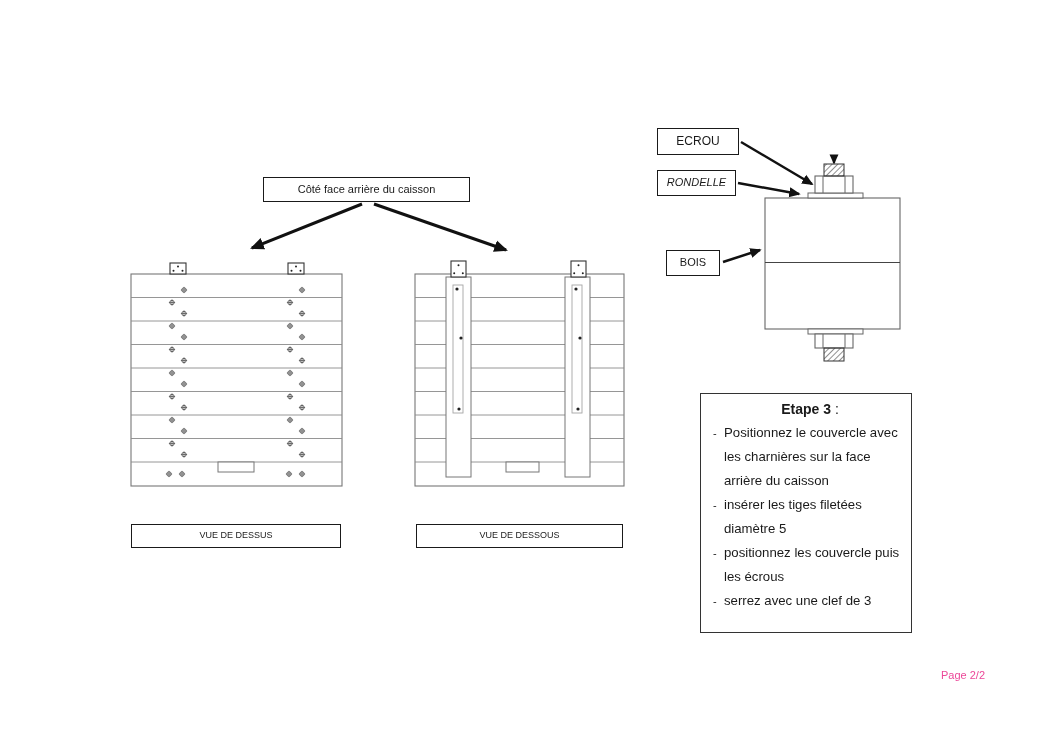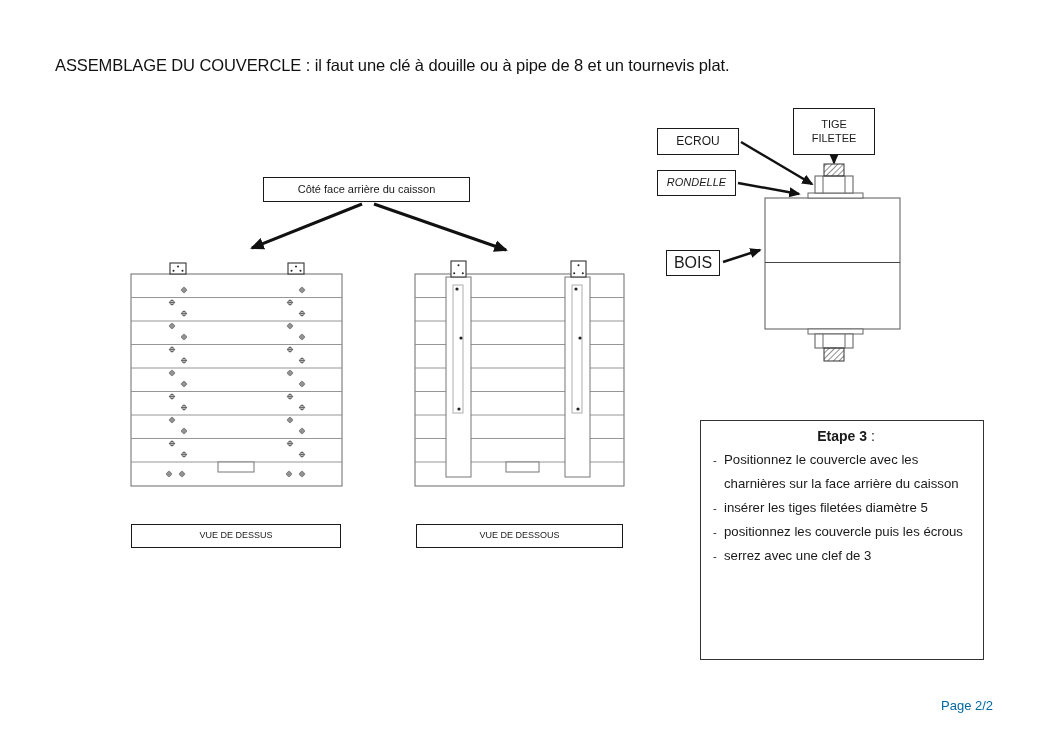--- a/index.html
+++ b/index.html
@@ -15,41 +15,40 @@
   svg.layer{position:absolute;left:0;top:0;}
   .callout{
     position:absolute;border:1.6px solid #1a1a1a;background:#fff;
     display:flex;flex-direction:column;align-items:center;justify-content:center;
     text-align:center;color:#1a1a1a;box-sizing:border-box;line-height:1.25;
   }
   .c-cote{left:263px;top:177px;width:207px;height:25px;font-size:11px;}
   .c-ecrou{left:657px;top:128px;width:82px;height:27px;font-size:12px;}
   .c-tige{left:793px;top:108px;width:82px;height:47px;font-size:11px;}
   .c-rondelle{left:657px;top:170px;width:79px;height:26px;font-size:11px;font-style:italic;}
-  .c-bois{left:666px;top:250px;width:54px;height:26px;font-size:16px;}
+  .c-bois{left:666px;top:250px;width:54px;height:26px;font-size:11px;}
   .c-vue-dessus{left:131px;top:524px;width:210px;height:24px;font-size:9px;border-width:1.4px;}
   .c-vue-dessous{left:416px;top:524px;width:207px;height:24px;font-size:9px;border-width:1.4px;}
   .etape{
-    position:absolute;left:700px;top:393px;width:284px;height:240px;
+    position:absolute;left:700px;top:393px;width:212px;height:240px;
     border:1.4px solid #333;background:#fff;box-sizing:border-box;
-    padding:7px 4px 0 12px;font-size:13.2px;margin-top:27px;
+    padding:7px 4px 0 12px;font-size:13.2px;
   }
   .etape-heading{text-align:center;font-size:14px;margin-bottom:4px;}
   .etape-heading .bold{font-weight:bold;}
   .etape-item{display:flex;line-height:24px;}
   .etape-item .dash{flex:none;width:11px;font-size:11px;color:#222;}
   .etape-item .txt{flex:1;}
-  .page-number{position:absolute;left:941px;top:698px;font-size:13px;color:#0369a1;}
+  .page-number{position:absolute;left:941px;top:669px;font-size:11px;color:#ec4899;}
 </style>
 </head>
 <body>
 
 <div class="page">
 
-  <div class="title">ASSEMBLAGE DU COUVERCLE : il faut une clé à douille ou à pipe de 8 et un tournevis plat.</div>
 
   <svg class="layer" width="1044" height="744" viewBox="0 0 1044 744">
     <defs>
       <marker id="ah" viewBox="0 0 10 10" refX="8.5" refY="5" markerWidth="4.6" markerHeight="4.6" orient="auto-start-reverse">
         <polygon points="0,0.6 10,5 0,9.4" fill="#111"></polygon>
       </marker>
       <pattern id="hatch" width="4" height="4" patternUnits="userSpaceOnUse" patternTransform="rotate(45)">
         <line x1="0" y1="0" x2="0" y2="4" stroke="#444" stroke-width="1.2"></line>
       </pattern>
       <g id="screw">
@@ -181,24 +180,20 @@
       <line x1="834" y1="156" x2="834" y2="163" stroke-width="2.2" marker-end="url(#ah)"></line>
     </g>
   </svg>
 
   <div class="callout c-cote">
     <span>Côté face arrière du caisson</span>
   </div>
   <div class="callout c-ecrou">
     <span>ECROU</span>
   </div>
-  <div class="callout c-tige">
-    <span>TIGE</span>
-    <span>FILETEE</span>
-  </div>
   <div class="callout c-rondelle">
     <span>RONDELLE</span>
   </div>
   <div class="callout c-bois">
     <span>BOIS</span>
   </div>
 
   <div class="callout c-vue-dessous">
     <span>VUE DE DESSOUS</span>
   </div>

